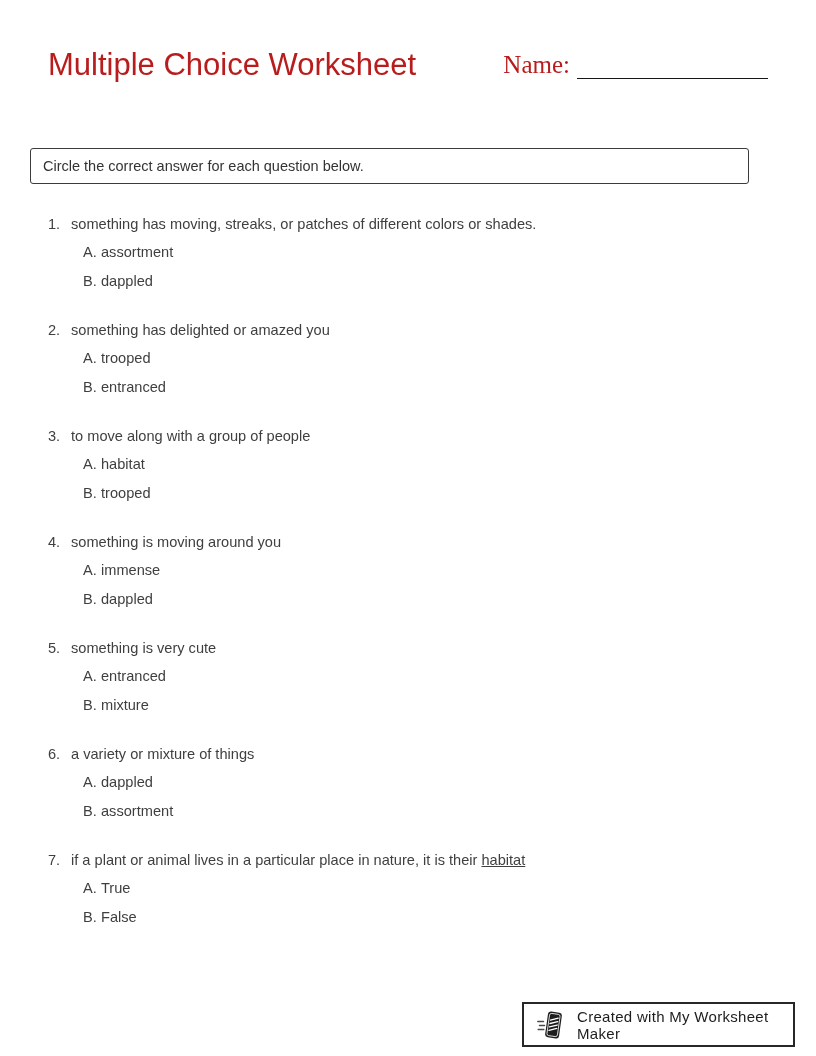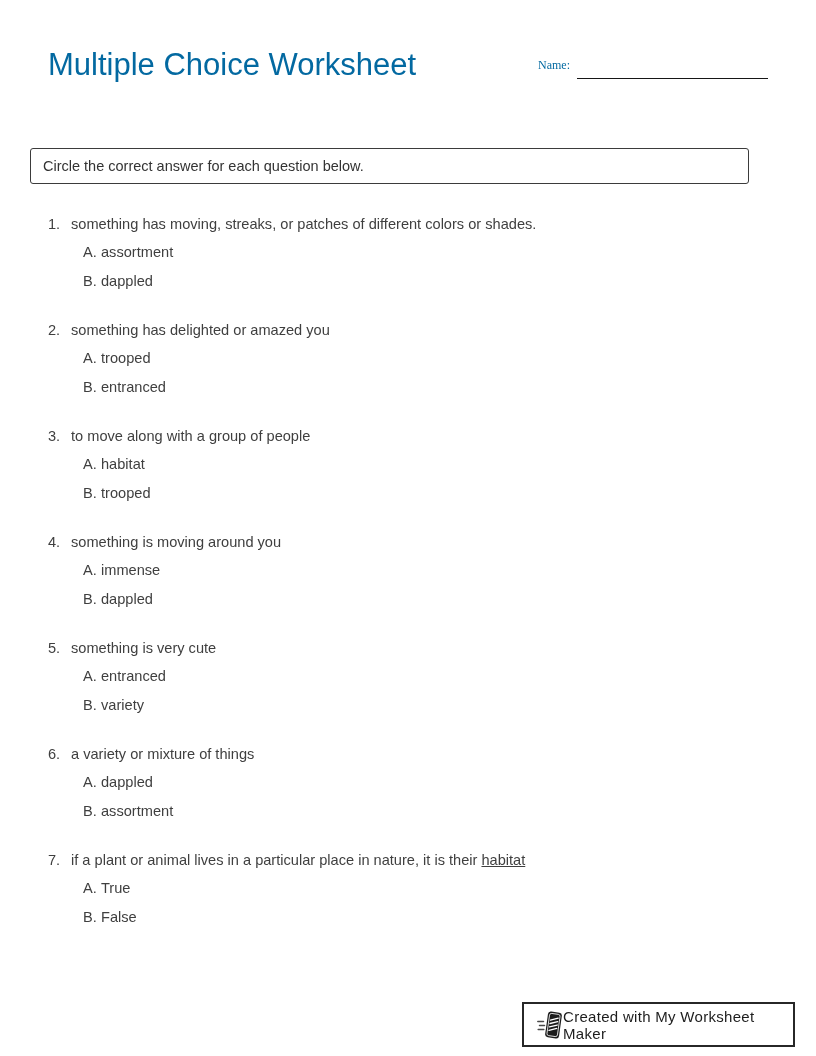--- a/index.html
+++ b/index.html
@@ -13,33 +13,33 @@
   }
 
   
   .title {
     position: absolute;
     left: 48px;
     top: 47px;
     margin: 0;
     font-size: 31px;
     font-weight: 400;
-    color: #0369a1;
+    color: #b91c1c;
   }
   .fields { position: absolute; top: 54px; right: 48px; }
   .field-row {
     display: flex;
     justify-content: flex-end;
     align-items: flex-start;
     margin-bottom: 14px;
   }
   .field-label {
     font-family: "Liberation Serif", "DejaVu Serif", serif;
-    font-size: 12px;
-    color: #0369a1;
+    font-size: 25px;
+    color: #b91c1c;
     line-height: 22px;
   }
   .blank-line {
     width: 191px;
     height: 24px;
     border-bottom: 1.5px solid #161616;
     margin-left: 7px;
   }
 
   
@@ -97,21 +97,21 @@
     left: 522px;
     top: 1002px;
     width: 273px;
     height: 45px;
     box-sizing: border-box;
     border: 2px solid #272727;
     background: #ffffff;
     display: flex;
     align-items: center;
     padding: 0 12px 0 13px;
-    gap: 0;
+    gap: 14px;
     font-size: 15px;
     letter-spacing: 0.3px;
     color: #1d1d1d;
     text-decoration: none;
     cursor: pointer;
   }
   .logo { display: inline-flex; flex: none; }
 </style>
 </head>
 <body>
@@ -210,21 +210,21 @@
       <span class="q-text">something is very cute</span>
     </div>
     <div class="options">
   <div class="option">
     <span class="opt-letter">A.</span>
     <span class="opt-text">entranced</span>
   </div>
 
   <div class="option">
     <span class="opt-letter">B.</span>
-    <span class="opt-text">variety</span>
+    <span class="opt-text">mixture</span>
   </div>
 </div>
   </li>
 
   <li class="question">
     <div class="q-line">
       <span class="q-num">6.</span>
       <span class="q-text">a variety or mixture of things</span>
     </div>
     <div class="options">

